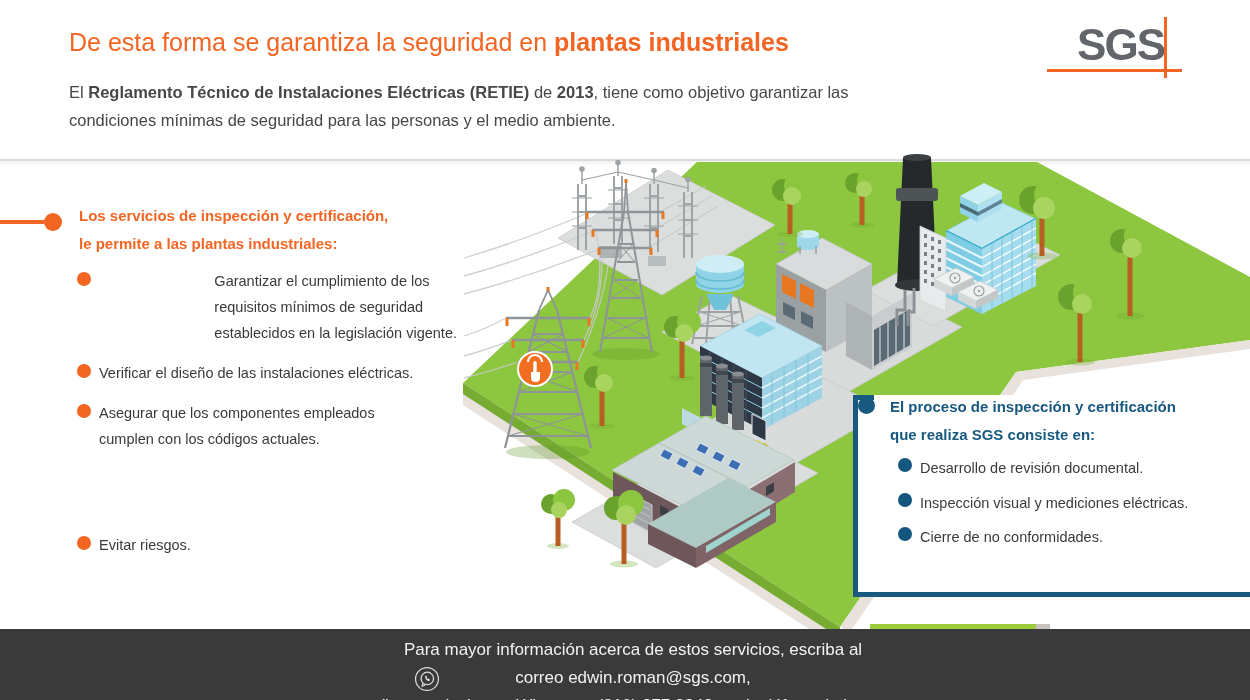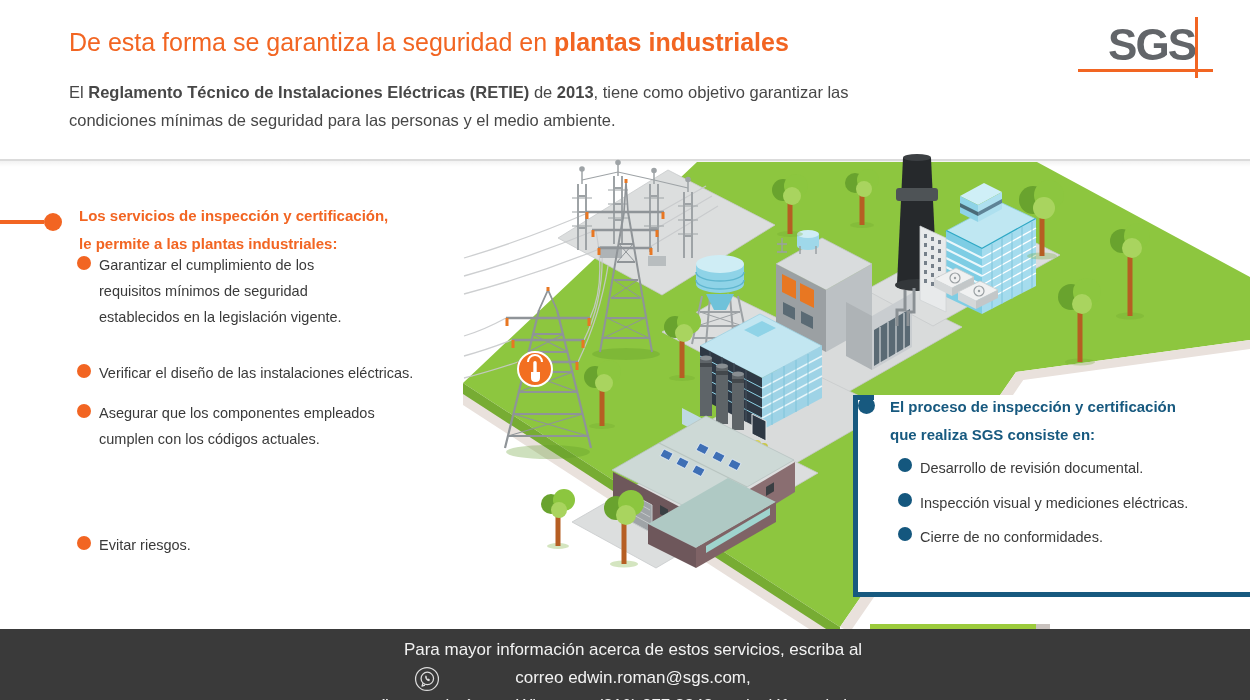--- a/index.html
+++ b/index.html
@@ -2,37 +2,37 @@
 <html><head>
 <meta charset="utf-8">
 <style>
   html,body{margin:0;padding:0;background:#fff;}
   .canvas{position:relative;width:1250px;height:700px;overflow:hidden;background:#fff;
           font-family:"Liberation Sans",sans-serif;}
   
   .title{position:absolute;left:69px;top:28px;font-size:25px;color:#F26522;white-space:nowrap;}
   .title b{font-weight:bold;}
   .subtitle{position:absolute;left:69px;top:78px;font-size:16.5px;line-height:28px;color:#474747;}
-  .logo-wrap{position:absolute;left:1078px;top:12px;width:135px;height:70px;}
+  .logo-wrap{position:absolute;left:1047px;top:12px;width:135px;height:70px;}
   .logo-text{position:absolute;right:18px;top:8px;font-size:44px;font-weight:bold;color:#626569;letter-spacing:-2px;}
   .logo-hline{position:absolute;left:0;top:57px;width:135px;height:2.5px;background:#F26522;}
   .logo-vline{position:absolute;left:117px;top:5px;width:2.5px;height:61px;background:#F26522;}
   .divider{position:absolute;left:0;top:159px;width:1250px;height:2px;background:#DBDBDB;}
   .divider-shadow{position:absolute;left:0;top:161px;width:1250px;height:6px;
      background:linear-gradient(to bottom,rgba(0,0,0,.05),rgba(0,0,0,0));}
   
   .connector-line{position:absolute;left:0;top:220px;width:44px;height:4px;background:#F26522;}
   .connector-dot{position:absolute;left:44px;top:213px;width:18px;height:18px;border-radius:50%;background:#F26522;}
   .left-heading{position:absolute;left:79px;top:202px;font-size:15px;font-weight:bold;color:#F26522;line-height:28px;}
   .bullet-row{position:absolute;display:flex;gap:8px;align-items:flex-start;width:380px;}
   .dot{width:14px;height:14px;border-radius:50%;flex:0 0 14px;margin-top:4px;}
   .dot.orange{background:#F26522;}
   .dot.blue{background:#14577E;}
   .bullet-text{font-size:14.5px;line-height:26px;color:#3A3A3A;}
-  .b1{left:77px;top:252px;} .b2{left:77px;top:360px;} .b3{left:77px;top:400px;}
+  .b1{left:77px;top:268px;justify-content:space-between;} .b2{left:77px;top:360px;} .b3{left:77px;top:400px;}
   .b4{left:77px;top:466px;} .b5{left:77px;top:532px;}
   
   .illus{position:absolute;left:460px;top:150px;width:790px;height:482px;}
   
   .process-box{position:absolute;left:853px;top:395px;width:397px;height:202px;background:#fff;
       border-left:5px solid #17597F;border-bottom:5px solid #17597F;box-sizing:border-box;z-index:5;padding-left:36px;}
   .process-box::before{content:"";position:absolute;left:0;top:0;width:16px;height:5px;background:#17597F;}
   .process-dot{position:absolute;left:0;top:2px;width:17px;height:17px;border-radius:50%;background:#17597F;}
   .process-heading{position:absolute;left:32px;top:-2px;font-size:15px;font-weight:bold;color:#17597F;line-height:28px;}
   .pb{position:absolute;left:40px;display:flex;gap:8px;align-items:flex-start;width:340px;}

